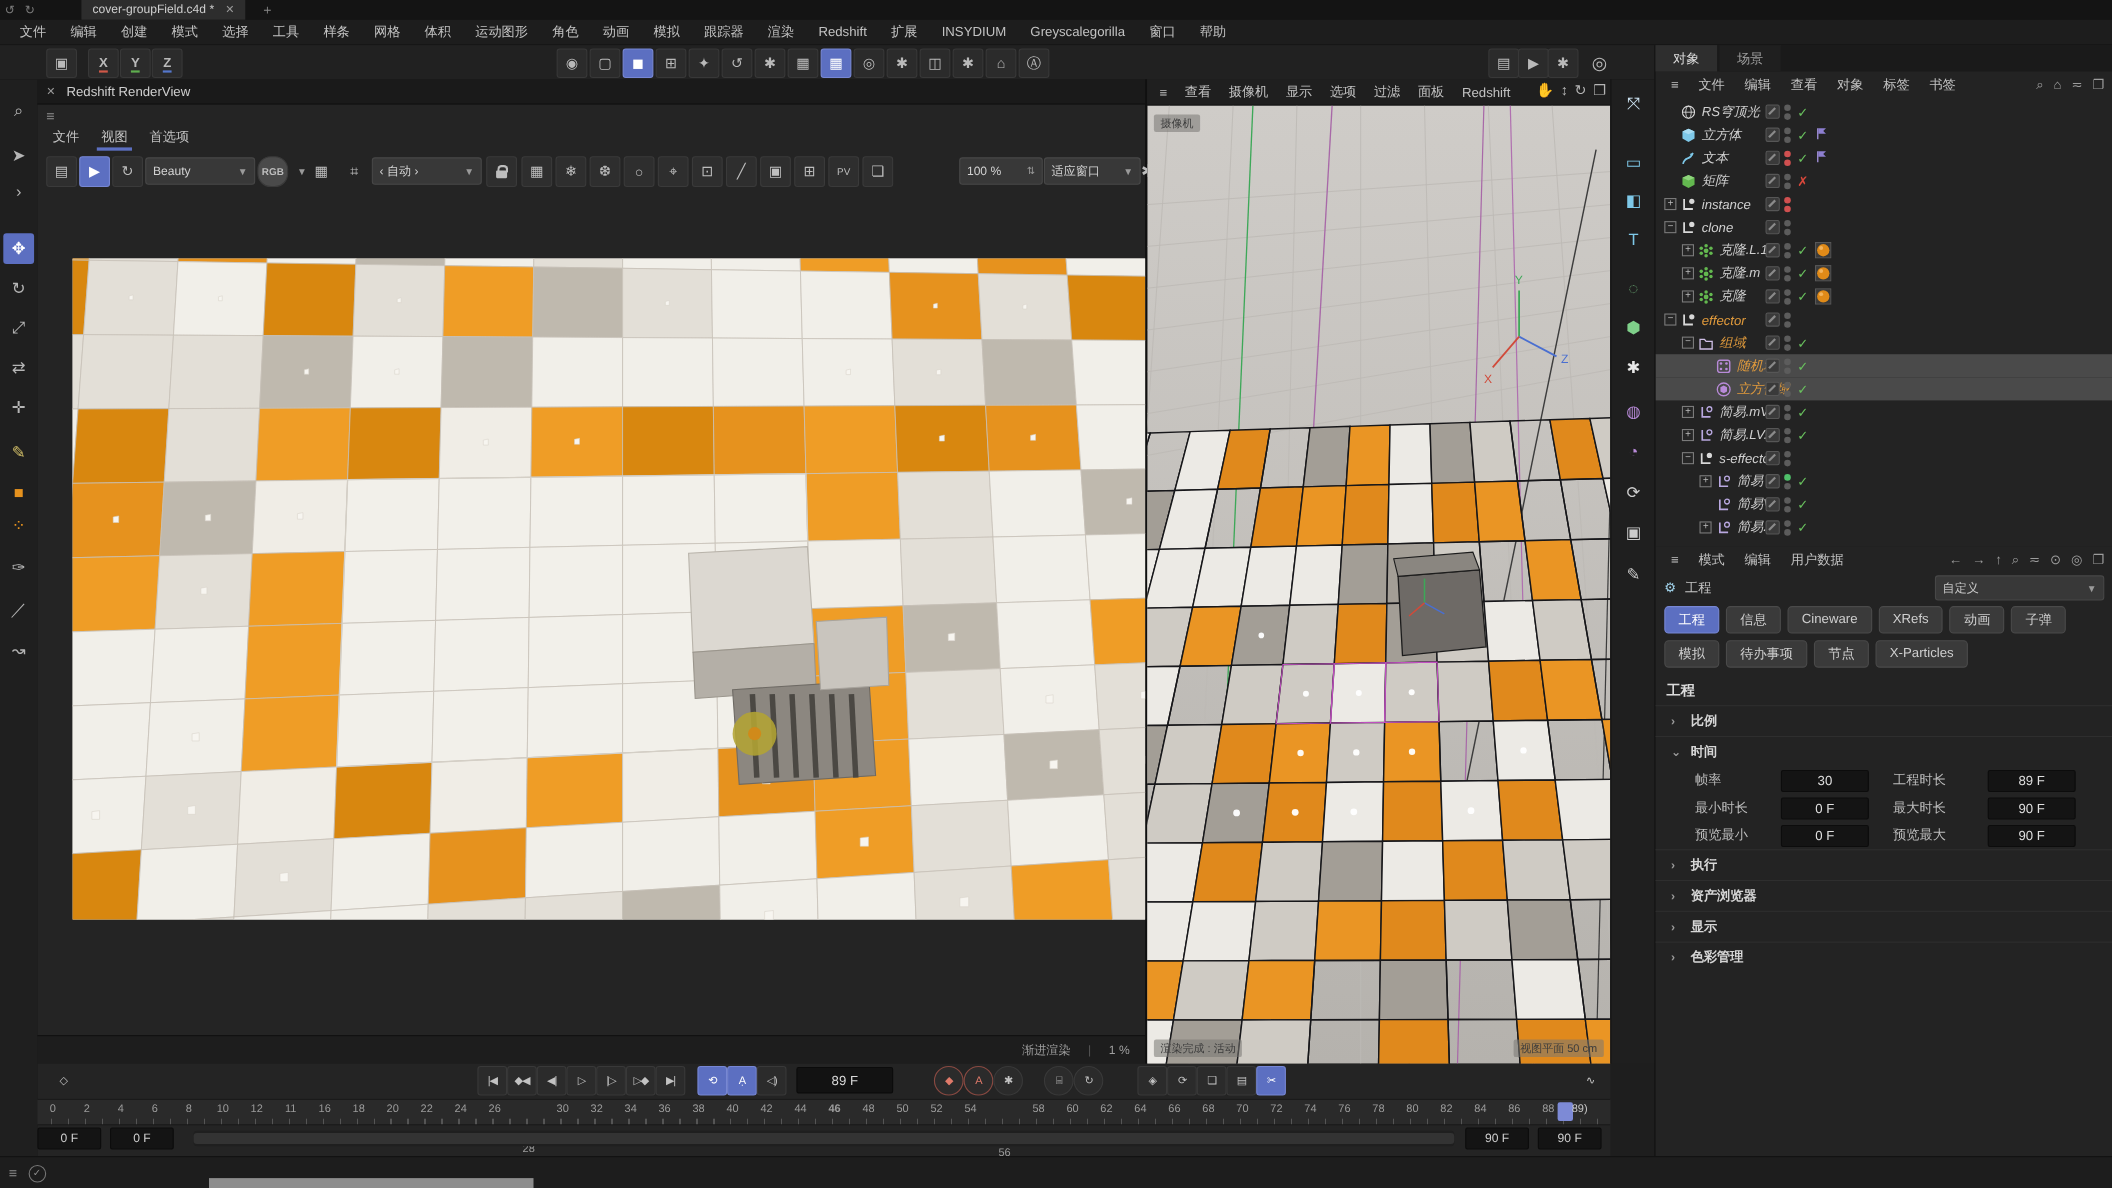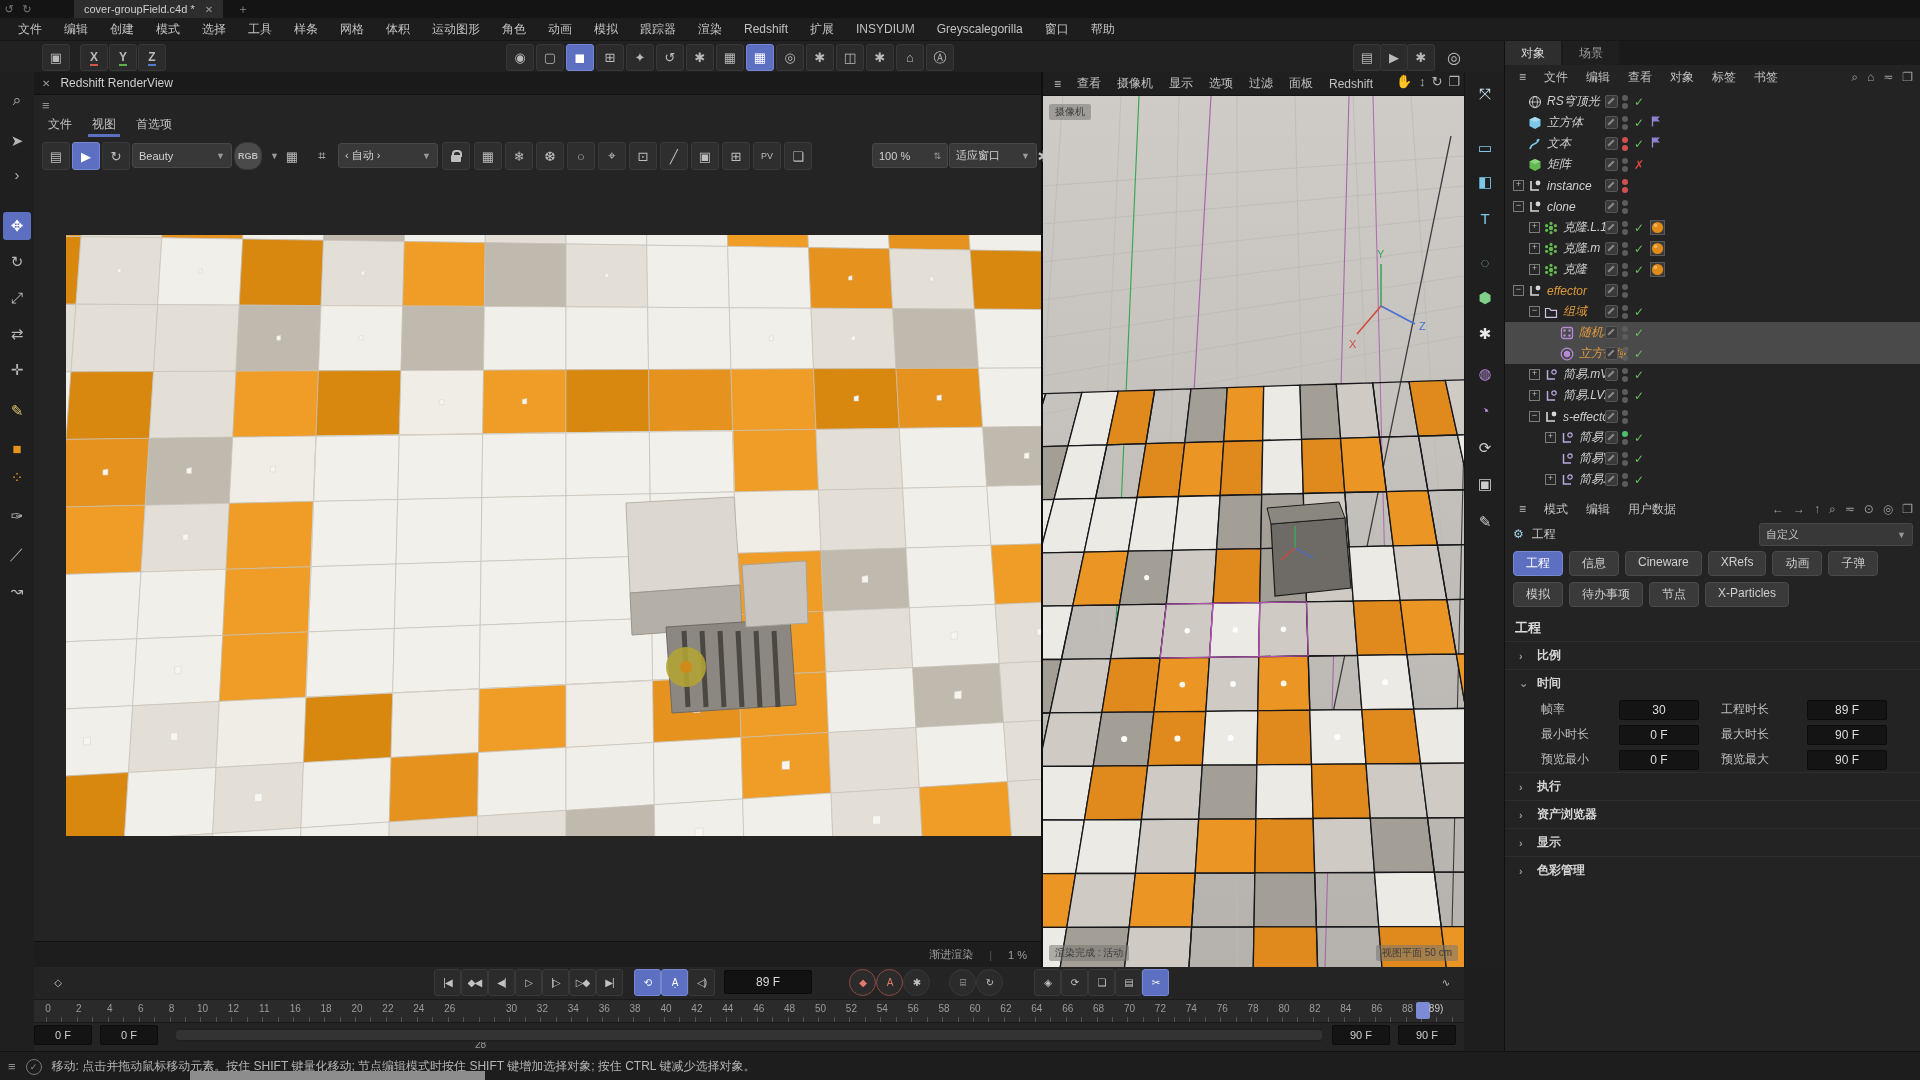--- a/index.html
+++ b/index.html
@@ -1310,26 +1310,26 @@
         <div class="tick" style="left: 415.7px;">26</div>
         <div class="tick" style="left: 446.6px; margin-top: 36px;">28</div>
         <div class="tick" style="left: 477.5px;">30</div>
         <div class="tick" style="left: 508.4px;">32</div>
         <div class="tick" style="left: 539.3px;">34</div>
         <div class="tick" style="left: 570.2px;">36</div>
         <div class="tick" style="left: 601.1px;">38</div>
         <div class="tick" style="left: 632px;">40</div>
         <div class="tick" style="left: 662.9px;">42</div>
         <div class="tick" style="left: 693.8px;">44</div>
-        <div class="tick" style="left: 724.7px;">46</div>
+        <div class="tick" style="left: 724.7px; font-weight: bold;">46</div>
         <div class="tick" style="left: 755.6px;">48</div>
         <div class="tick" style="left: 786.5px;">50</div>
         <div class="tick" style="left: 817.4px;">52</div>
         <div class="tick" style="left: 848.3px;">54</div>
-        <div class="tick" style="left: 879.2px;">56</div>
+        <div class="tick" style="left: 879.2px; margin-top: 40px;">56</div>
         <div class="tick" style="left: 910.1px;">58</div>
         <div class="tick" style="left: 941px;">60</div>
         <div class="tick" style="left: 971.9px;">62</div>
         <div class="tick" style="left: 1002.8px;">64</div>
         <div class="tick" style="left: 1033.7px;">66</div>
         <div class="tick" style="left: 1064.6px;">68</div>
         <div class="tick" style="left: 1095.5px;">70</div>
         <div class="tick" style="left: 1126.4px;">72</div>
         <div class="tick" style="left: 1157.3px;">74</div>
         <div class="tick" style="left: 1188.2px;">76</div>
@@ -1349,16 +1349,15 @@
           <div class="thumb"></div>
         </div>
         <div class="rfield">90 F</div>
         <div class="rfield">90 F</div>
       </div>
   </div>
 
   <div id="statusbar" class="abs">
     <span class="statico">≡</span>
     <span class="statico" style="border:1px solid #777;border-radius:8px;width:14px;height:14px;display:inline-flex;align-items:center;justify-content:center;font-size:9px;">✓</span>
-    <span>移动: 点击并拖动鼠标移动元素。按住 SHIFT 键量化移动; 节点编辑模式时按住 SHIFT 键增加选择对象; 按住 CTRL 键减少选择对象。</span>
   </div>
   <div id="graybar" class="abs"></div>
 </div>
 
 </body></html>

